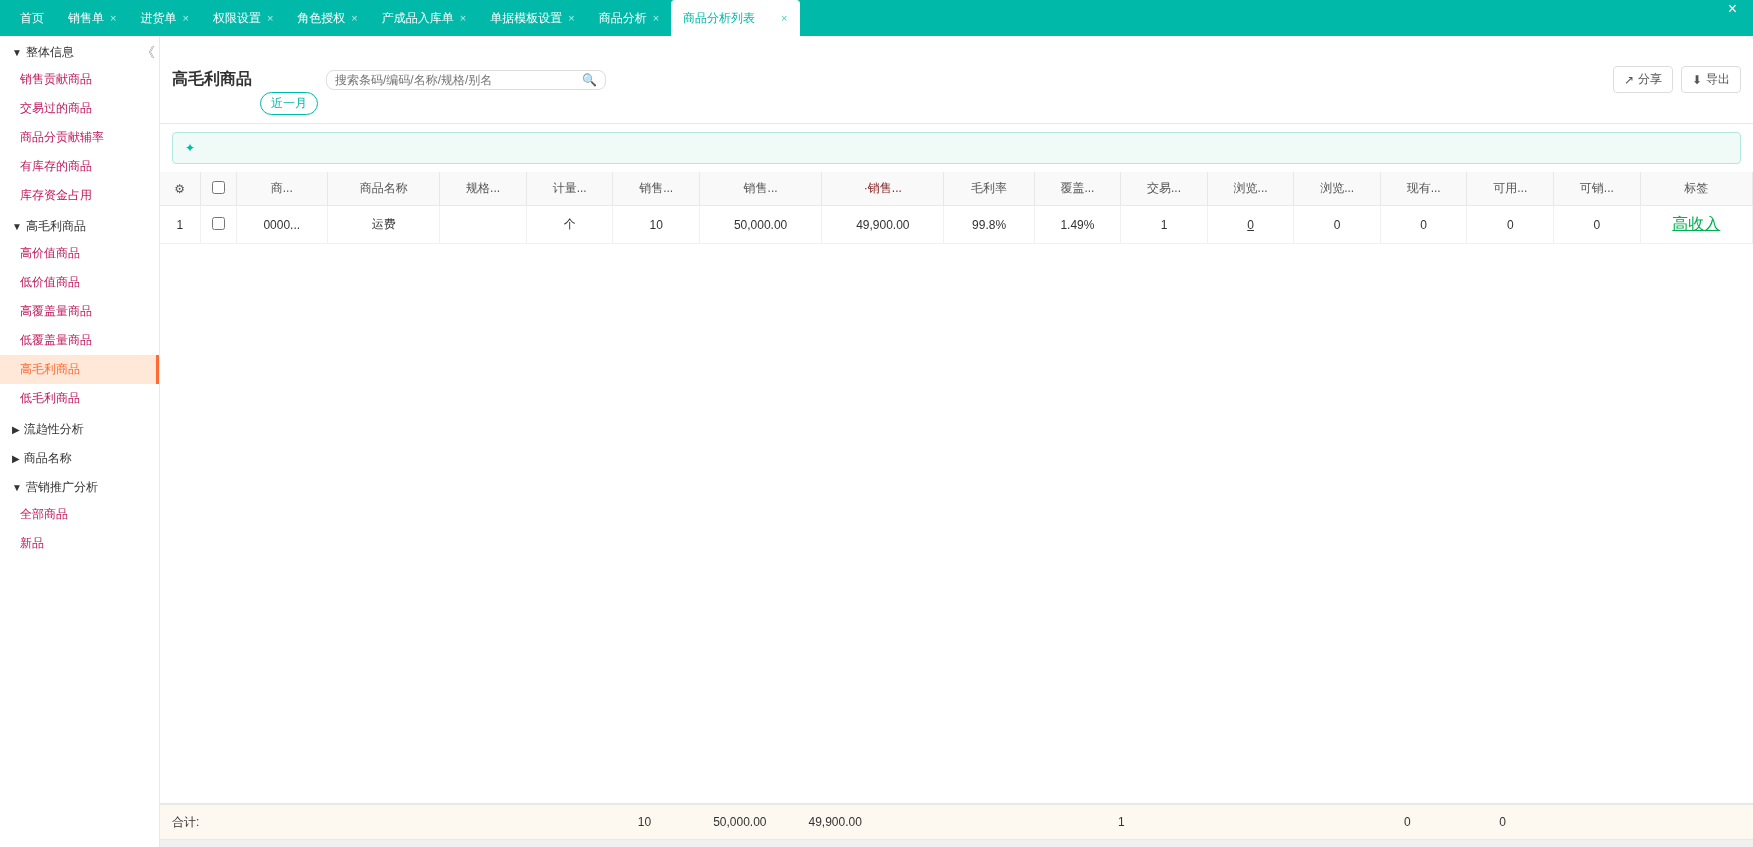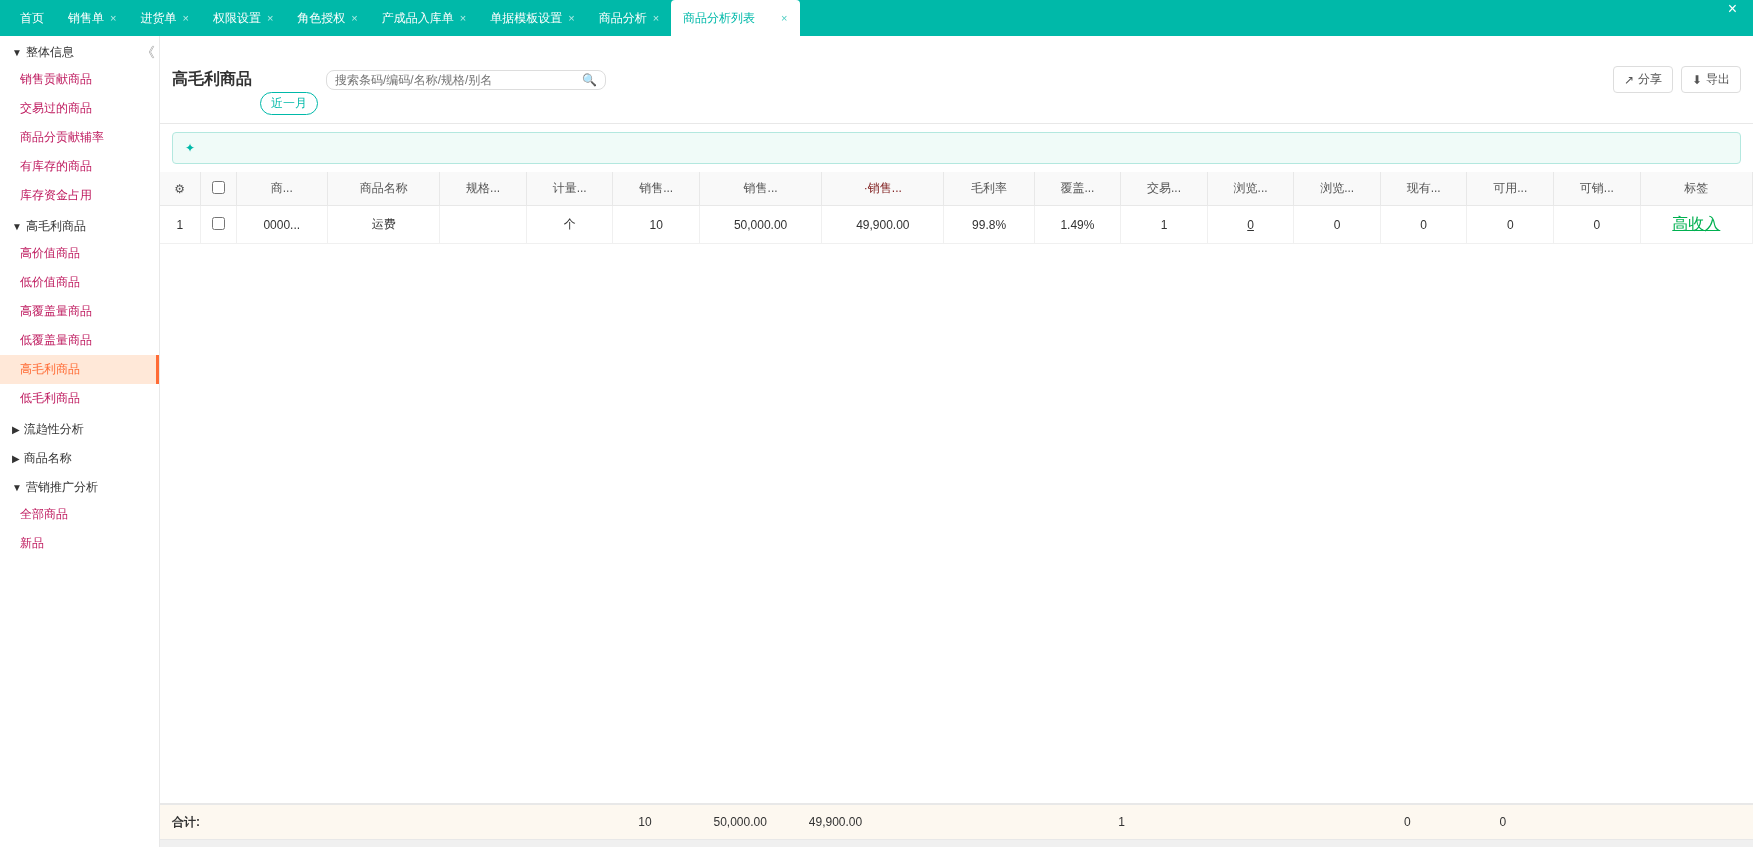--- a/index.html
+++ b/index.html
@@ -213,21 +213,21 @@
       border-top: 2px solid #e8e8e8;
       background: #fdf8f0;
       padding: 8px 12px;
       display: flex;
       align-items: center;
       gap: 8px;
       min-height: 36px;
     }
     .table-footer .total-label {
       color: #333;
-      font-weight: bold;
+      font-weight: normal;
       margin-right: 8px;
     }
     .footer-cells {
       display: flex;
       flex: 1;
       gap: 0;
     }
     .footer-cell {
       flex: 1;
       text-align: center;

